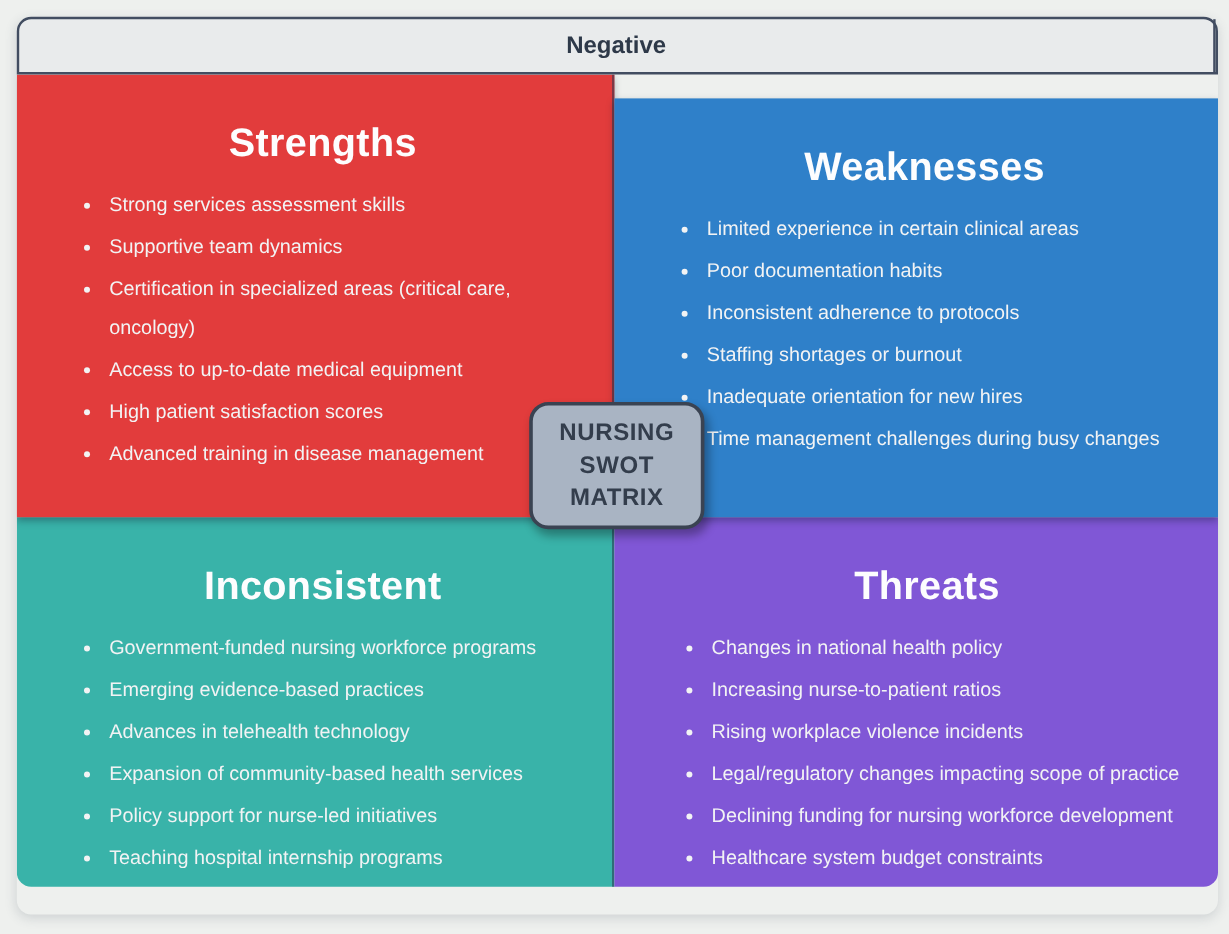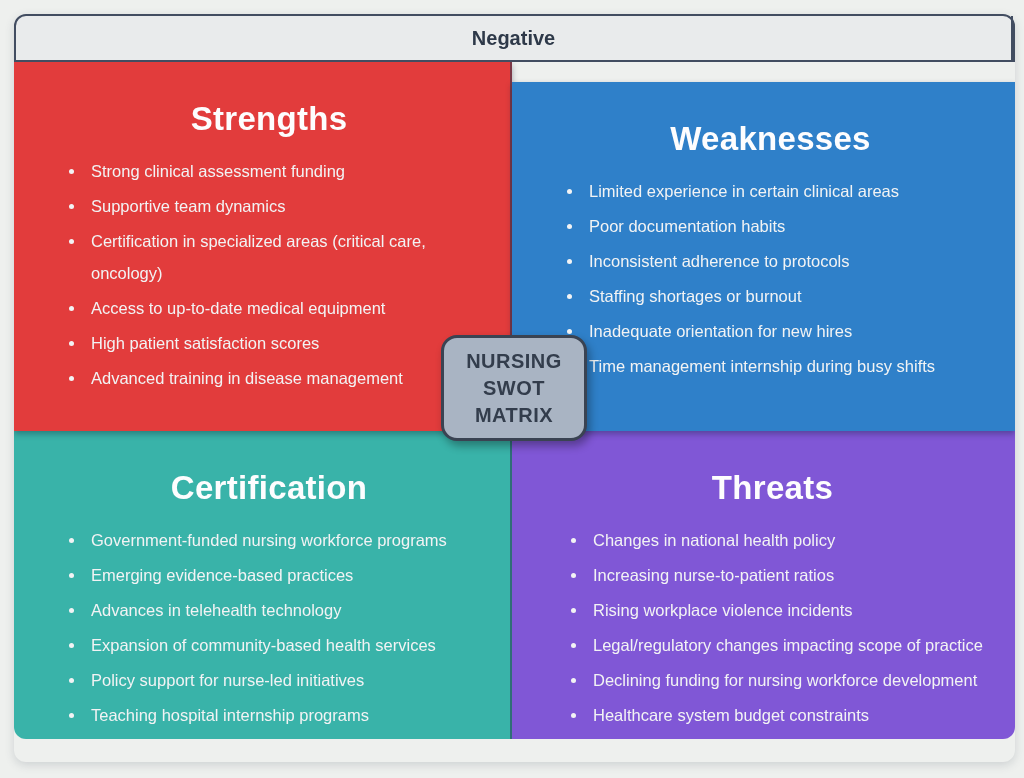--- a/index.html
+++ b/index.html
@@ -102,43 +102,43 @@
     <div class="header-cell">
       <span>Negative</span>
     </div>
   </div>
 
   <div class="quad-grid">
 
     <section class="quad quad-top quad-left" style="background: rgb(226, 60, 60);">
       <h2>Strengths</h2>
       <ul>
-        <li>Strong clinical assessment funding</li>
+        <li>Strong services assessment skills</li>
         <li>Supportive team dynamics</li>
         <li>Certification in specialized areas (critical care, oncology)</li>
         <li>Access to up-to-date medical equipment</li>
         <li>High patient satisfaction scores</li>
         <li>Advanced training in disease management</li>
       </ul>
     </section>
 
     <section class="quad quad-top" style="background: rgb(47, 128, 201); margin-top: 20px;">
       <h2>Weaknesses</h2>
       <ul>
         <li>Limited experience in certain clinical areas</li>
         <li>Poor documentation habits</li>
         <li>Inconsistent adherence to protocols</li>
         <li>Staffing shortages or burnout</li>
         <li>Inadequate orientation for new hires</li>
-        <li>Time management internship during busy shifts</li>
+        <li>Time management challenges during busy changes</li>
       </ul>
     </section>
 
     <section class="quad quad-left" style="background: rgb(57, 179, 169);">
-      <h2>Certification</h2>
+      <h2>Inconsistent</h2>
       <ul>
         <li>Government-funded nursing workforce programs</li>
         <li>Emerging evidence-based practices</li>
         <li>Advances in telehealth technology</li>
         <li>Expansion of community-based health services</li>
         <li>Policy support for nurse-led initiatives</li>
         <li>Teaching hospital internship programs</li>
       </ul>
     </section>
 

